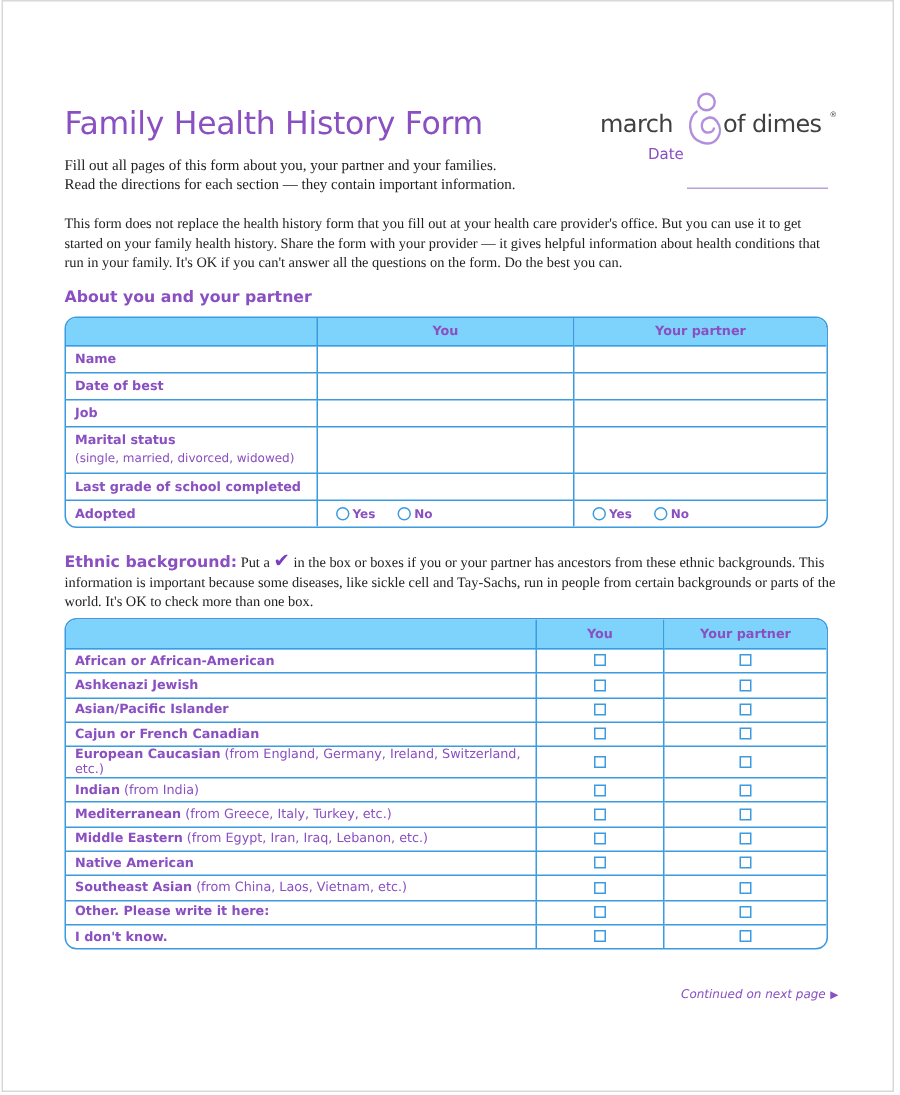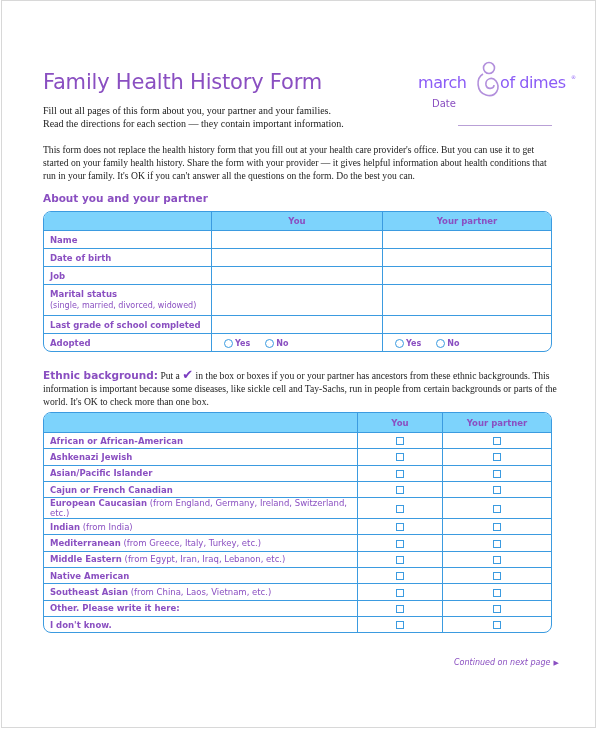--- a/index.html
+++ b/index.html
@@ -11,22 +11,22 @@
     position: absolute; left: 1px; top: 0; width: 595px; height: 728px;
     border-left: 1px solid #d8d8d8; border-right: 1px solid #d8d8d8; border-bottom: 1px solid #d8d8d8;
     border-top: 1px solid #d8d8d8;
     box-sizing: border-box;
   }
   .title {
     position: absolute; left: 43px; top: 70px;
     font-family: "DejaVu Sans", sans-serif; font-size: 21px; color: #8a4fc1; letter-spacing: -0.2px;
   }
   .logo {
-    position: absolute; left: 418px; top: 60px; width: 160px; height: 40px;
-    font-family: "DejaVu Sans", sans-serif; color: #8b5cf6;
+    position: absolute; left: 400px; top: 60px; width: 160px; height: 40px;
+    font-family: "DejaVu Sans", sans-serif; color: #404040;
   }
   .logo .w1 { position: absolute; left: 0; top: 13px; font-size: 16px; letter-spacing: -0.4px; }
   .logo .w2 { position: absolute; left: 82px; top: 13px; font-size: 16px; letter-spacing: -0.4px; text-align: center; }
   .logo svg { position: absolute; left: 56px; top: 0; }
   .logo .reg { position: absolute; left: 153px; top: 14px; font-size: 5px; }
 
   .intro {
     position: absolute; left: 43px; top: 104px; font-size: 10px; line-height: 13px; color: #222;
   }
   .date-label {
@@ -126,21 +126,21 @@
     <th class="blank" style="width:155px"></th>
     <th style="width:158px">You</th>
     <th>Your partner</th>
   </tr>
   <tr>
     <td>Name</td>
     <td></td>
     <td></td>
   </tr>
   <tr>
-    <td>Date of birth</td>
+    <td>Date of best</td>
     <td></td>
     <td></td>
   </tr>
   <tr>
     <td>Job</td>
     <td></td>
     <td></td>
   </tr>
   <tr>
     <td class="tall">

